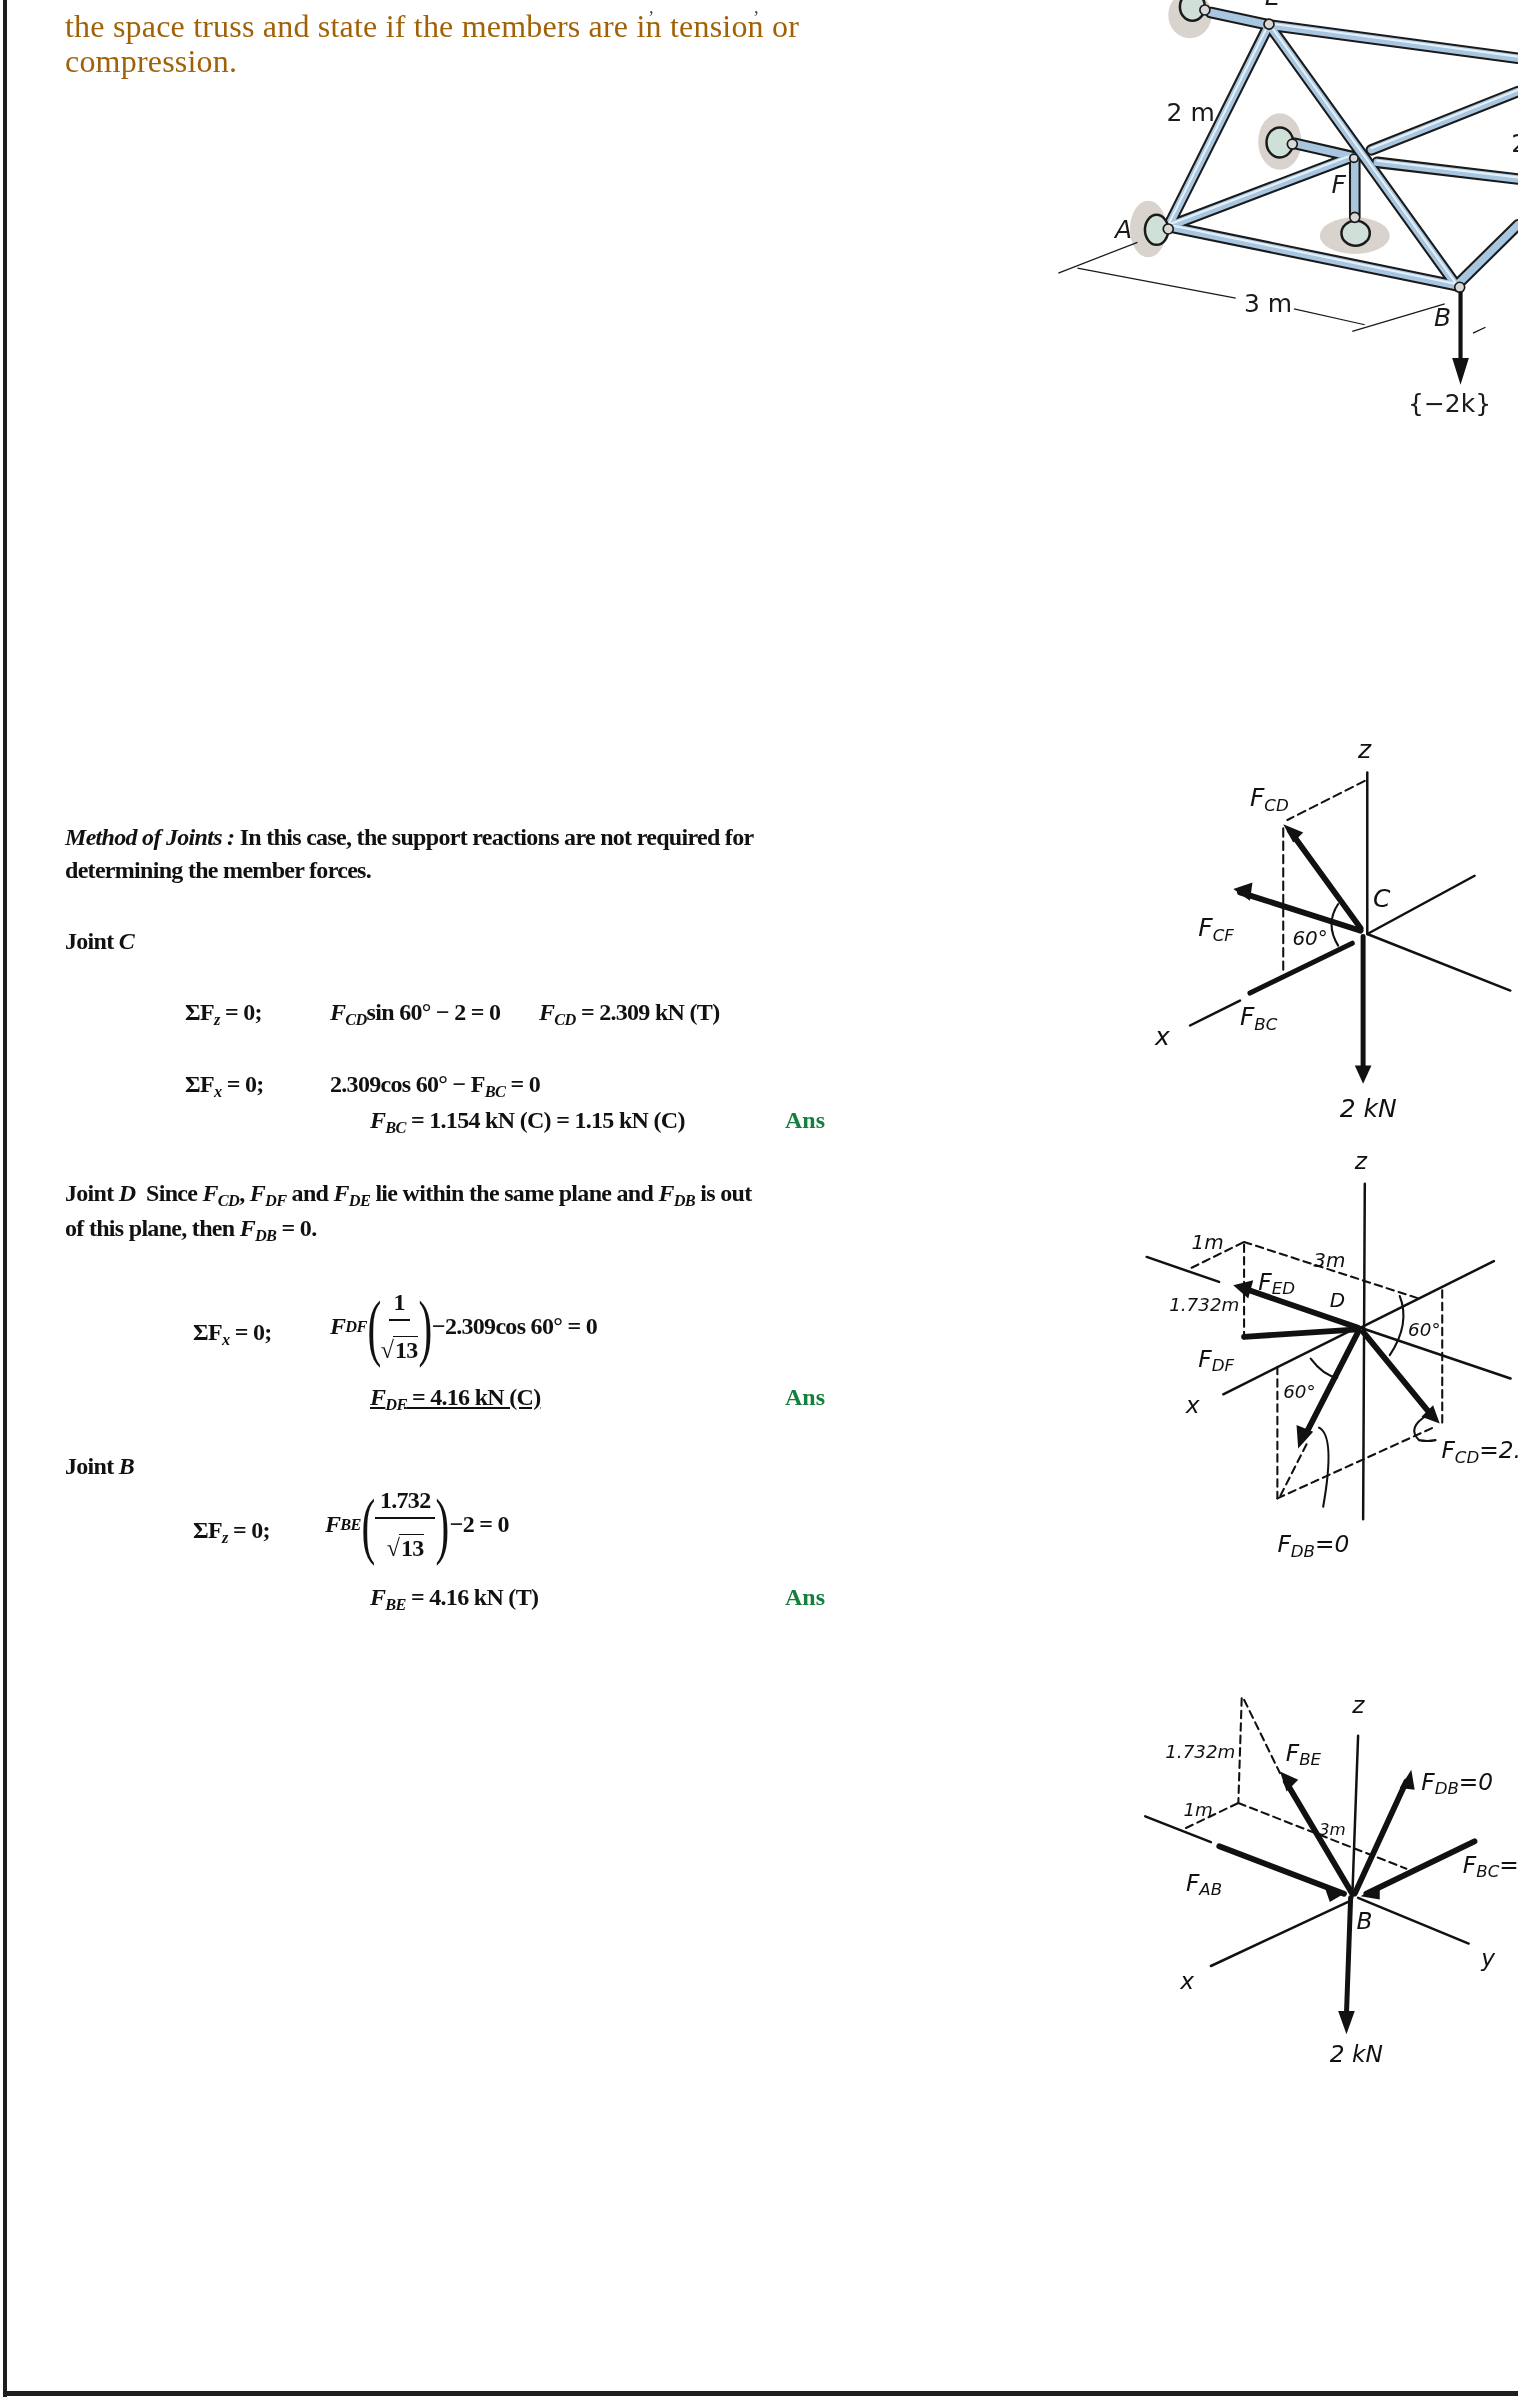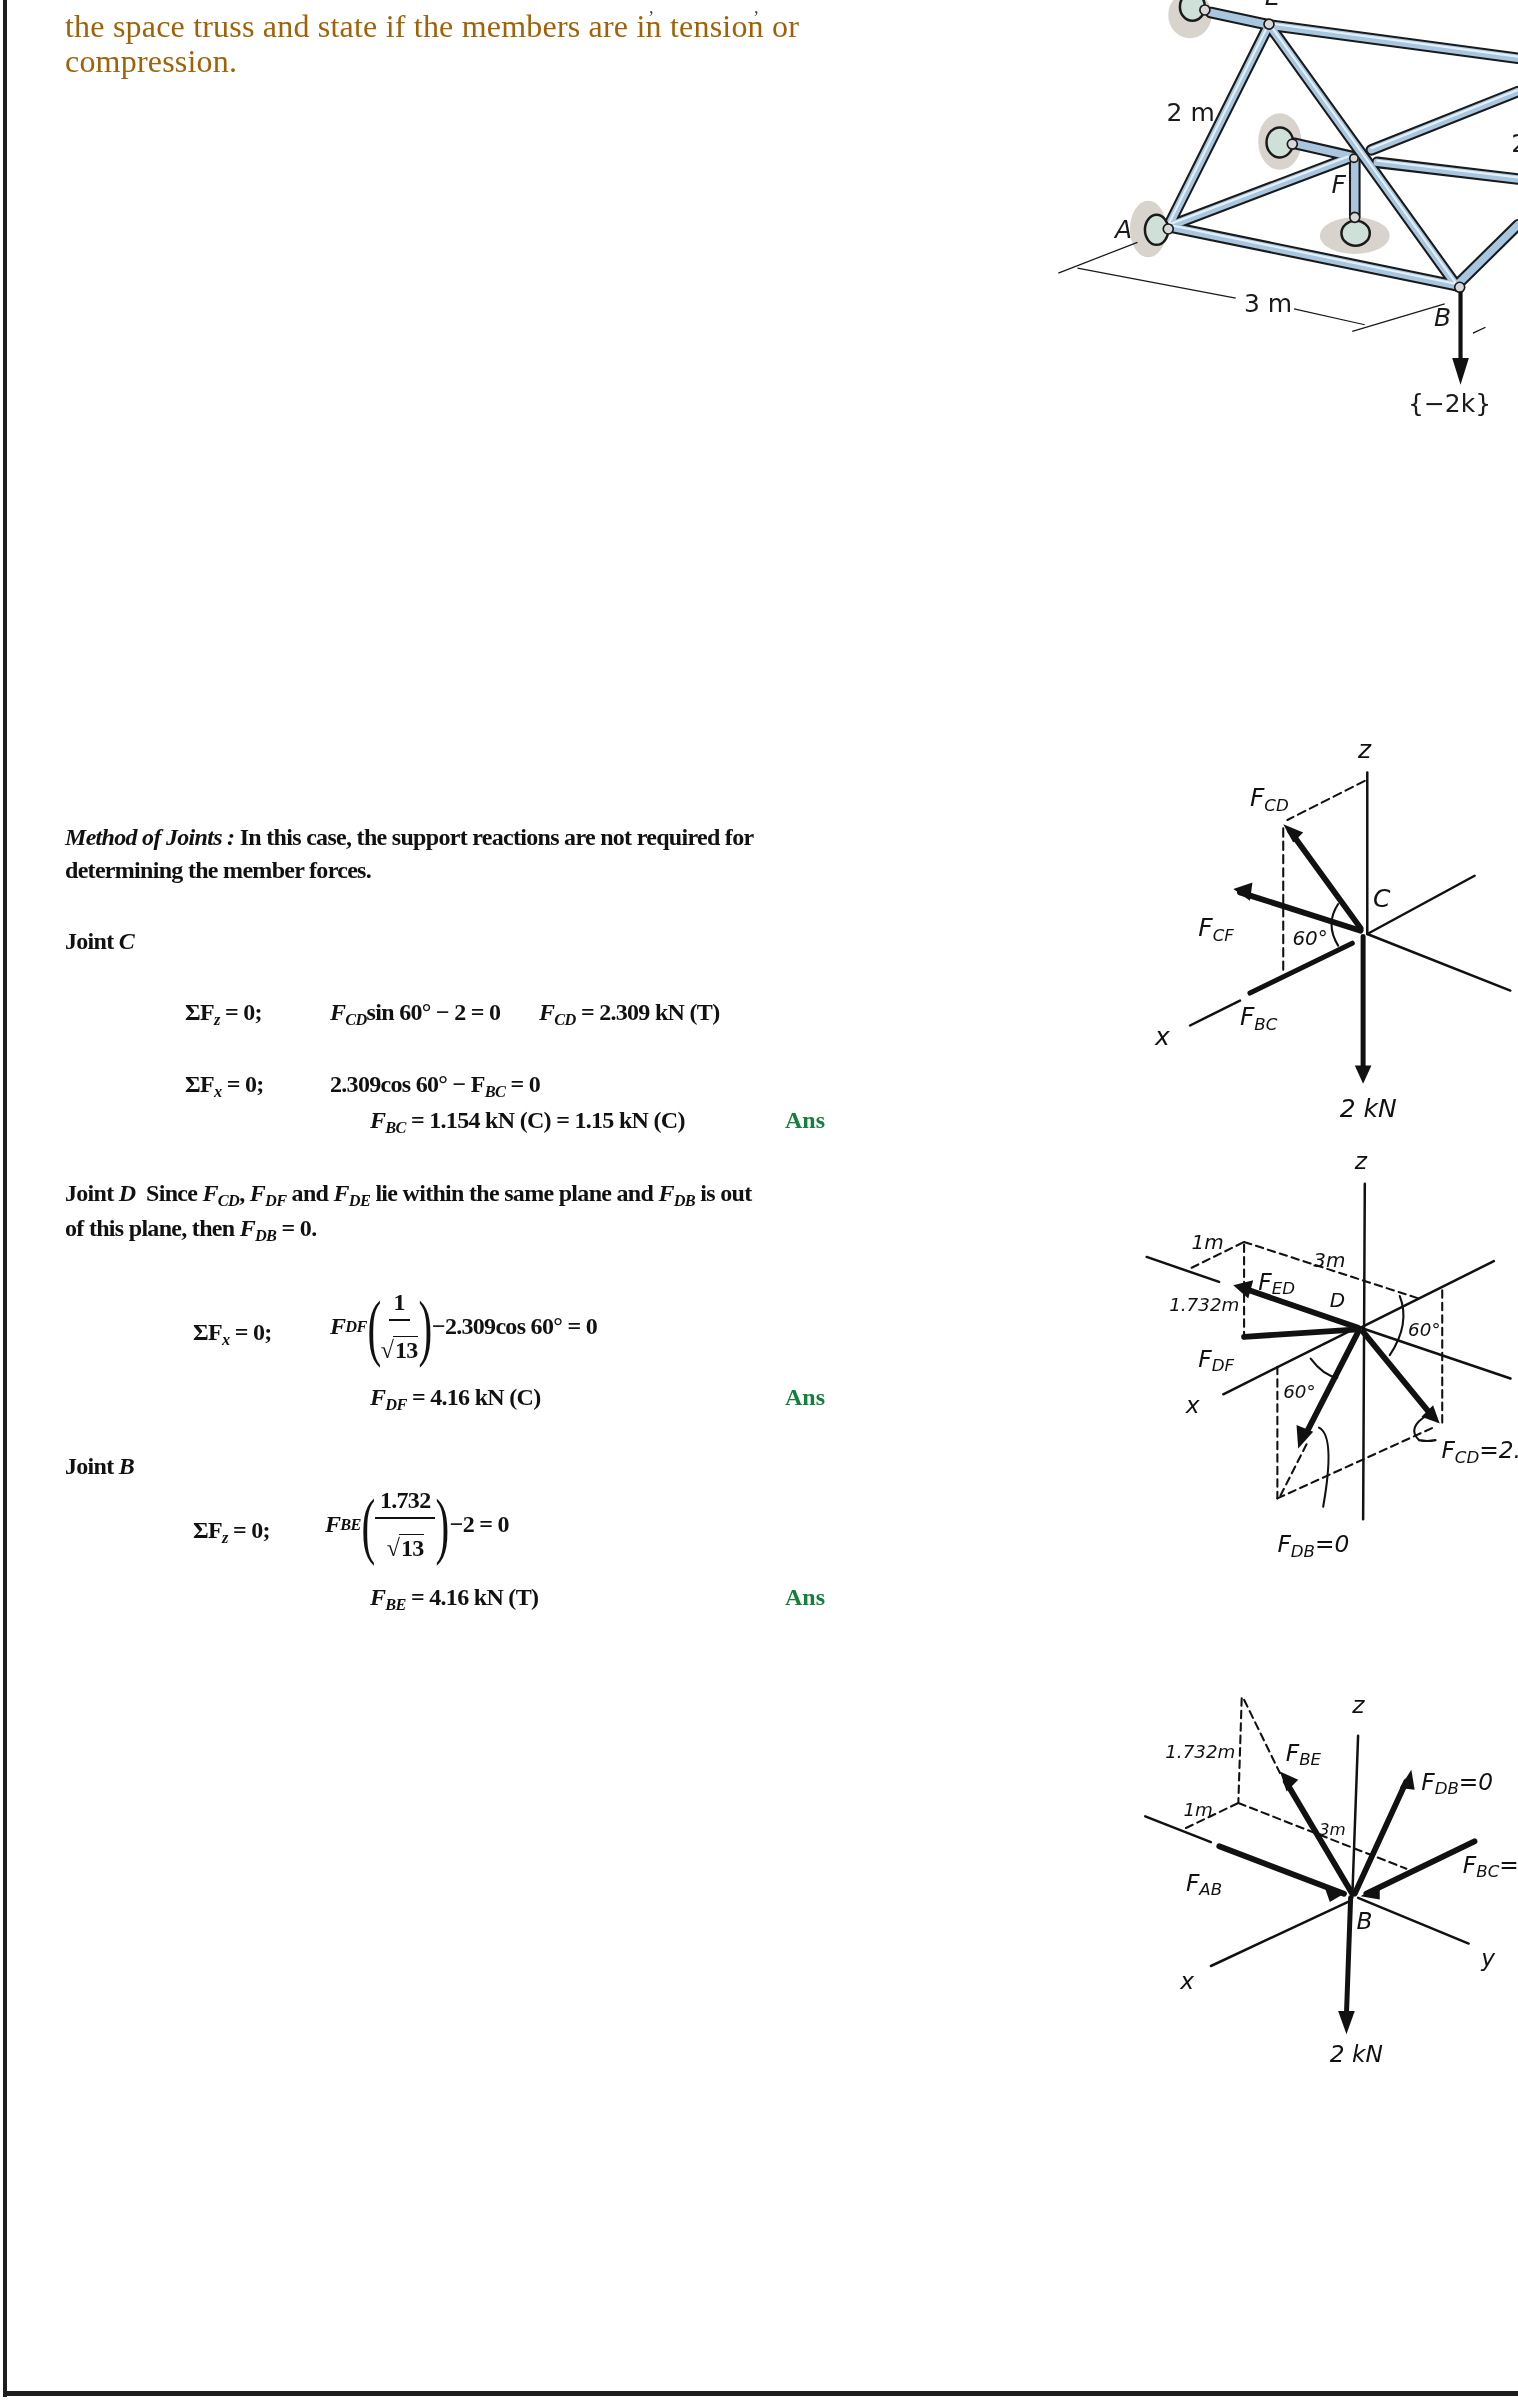--- a/index.html
+++ b/index.html
@@ -169,21 +169,21 @@
       <sub>DF</sub>
     <span class="paren">(</span>
     <span class="fr">
         <span class="num">1</span>
         <span class="den">√<span class="sqrt">13</span></span>
       </span>
     <span class="paren">)</span>
     <span>−2.309cos 60° = 0</span>
   </span>
 </div>
-<div class="sol" style="left:370px; top:1384px;">
+<div class="sol" style="left:370px; top:1384px;text-decoration:underline;">
   <i>F</i><sub>DF</sub><span> = 4.16 kN (C)</span>
 </div>
 <div class="ans" style="left:785px; top:1384px;">Ans</div>
 
 <div class="sol" style="left:65px; top:1453px;"><span>Joint</span> <i>B</i></div>
 
 <div class="sol" style="left:193px; top:1517px;">
   <span>ΣF</span><sub>z</sub><span> = 0;</span>
 </div>
 <div class="sol" style="left:325px; top:1487px;">

